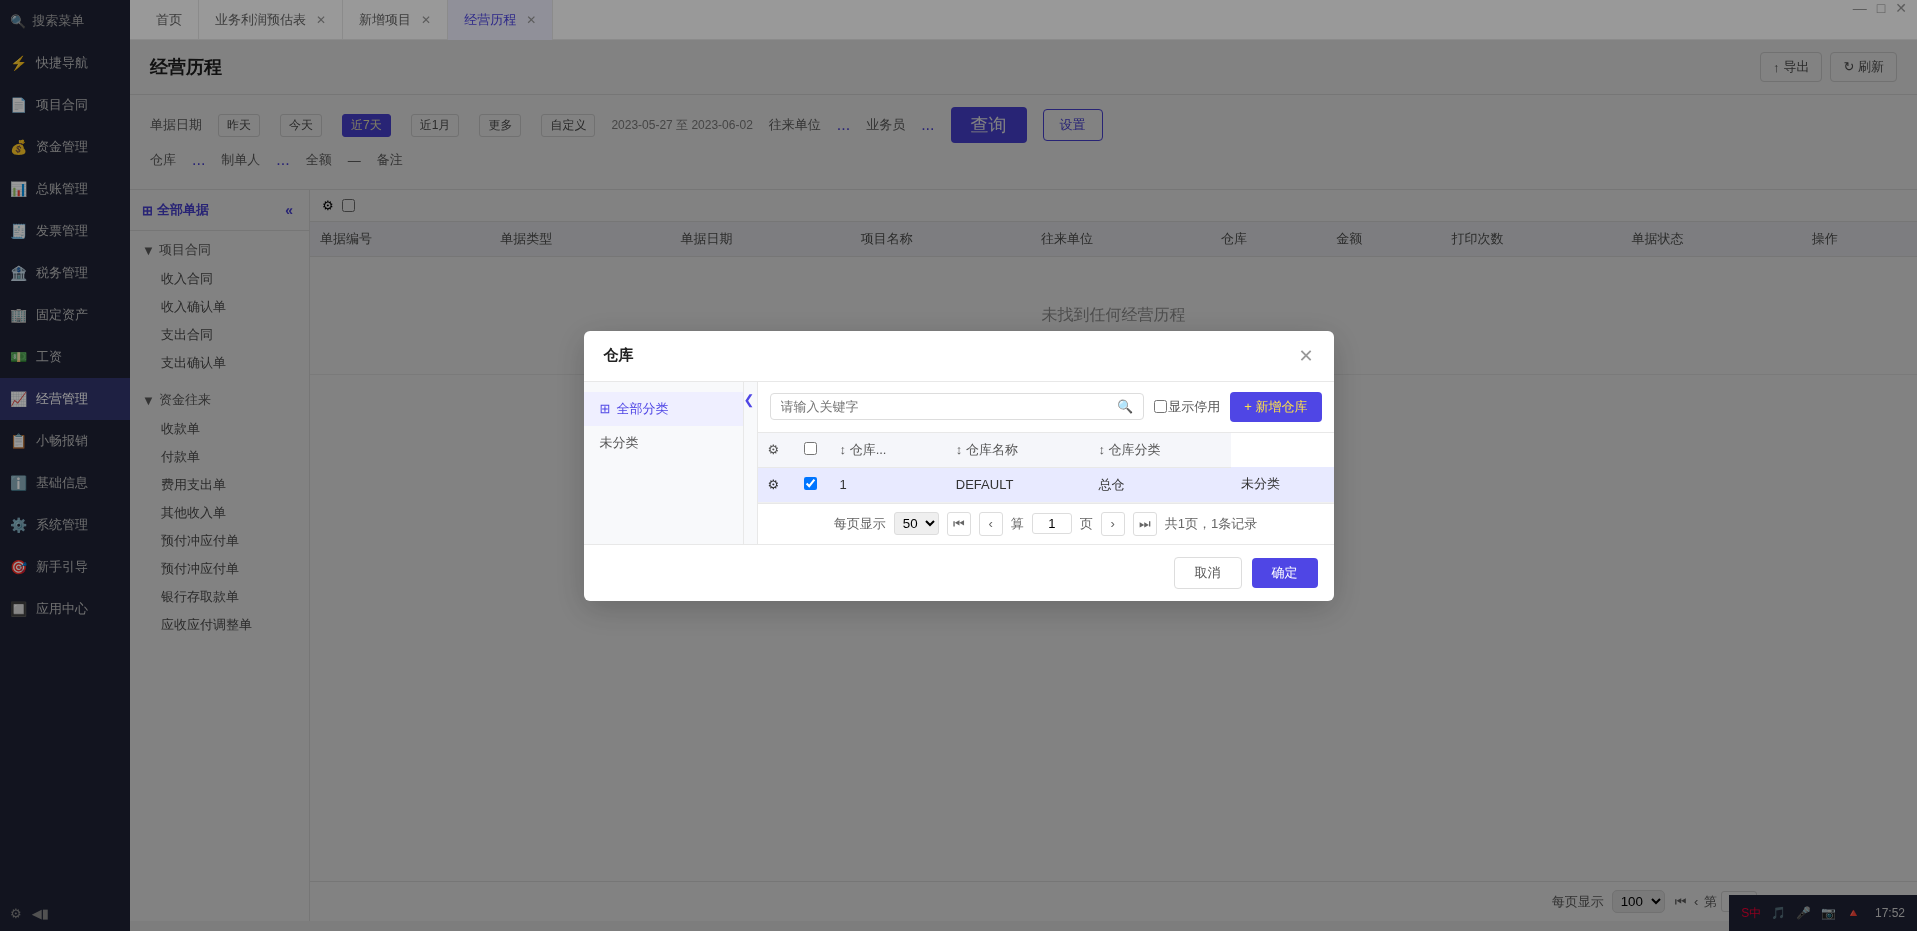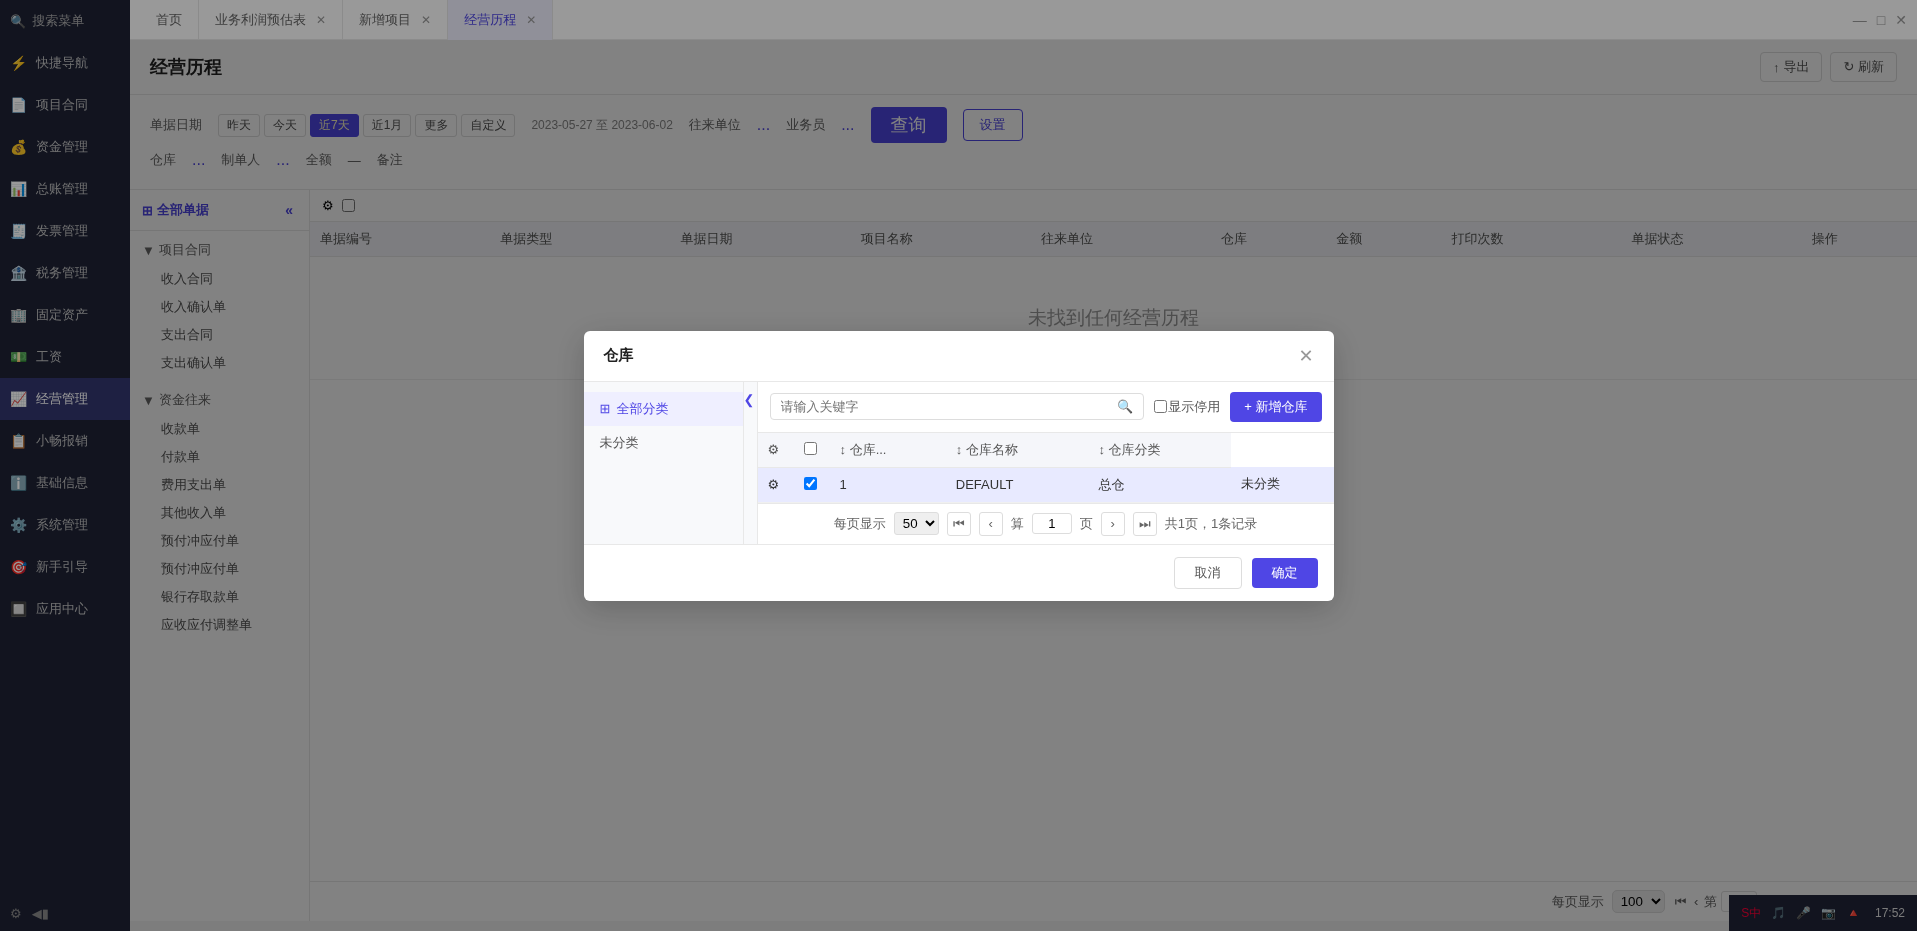--- a/index.html
+++ b/index.html
@@ -10,39 +10,39 @@
     .sidebar-search { padding: 12px 10px; display: flex; align-items: center; gap: 6px; color: #aaa; font-size: 13px; cursor: pointer; }
     .sidebar-item { padding: 12px 10px; display: flex; align-items: center; gap: 8px; cursor: pointer; font-size: 13px; color: #bbb; }
     .sidebar-item.active { color: #fff; background: rgba(99,102,241,0.3); }
     .sidebar-icon { width: 18px; height: 18px; display: inline-flex; align-items: center; justify-content: center; font-size: 14px; }
     .sidebar-bottom { margin-top: auto; padding: 10px; display: flex; gap: 10px; align-items: center; color: #888; }
 
     
     .main { flex: 1; display: flex; flex-direction: column; overflow: hidden; }
 
     
-    .top-tabs { background: #fff; display: flex; align-items: center; height: 40px; border-bottom: 1px solid #e8e8e8; padding: 0 10px; gap: 0; }
+    .top-tabs { background: #fff; display: flex; align-items: flex-start; height: 40px; border-bottom: 1px solid #e8e8e8; padding: 0 10px; gap: 0; }
     .tab { padding: 0 16px; height: 40px; display: flex; align-items: center; gap: 6px; cursor: pointer; color: #666; font-size: 13px; border-right: 1px solid #e8e8e8; }
     .tab.active { color: #4f46e5; background: #f0f0ff; }
     .tab-close { font-size: 12px; color: #999; margin-left: 4px; }
     .top-right { margin-left: auto; display: flex; align-items: center; gap: 10px; color: #999; font-size: 18px; }
 
     
     .page-content { flex: 1; padding: 0; overflow: hidden; position: relative; background: #f5f5f5; }
     .page-header { background: #fff; padding: 12px 20px; border-bottom: 1px solid #e8e8e8; display: flex; align-items: center; justify-content: space-between; }
     .page-title { font-size: 18px; font-weight: bold; color: #222; }
     .page-actions { display: flex; gap: 8px; }
     .btn-export { border: 1px solid #ddd; background: #fff; padding: 5px 12px; border-radius: 4px; cursor: pointer; color: #555; font-size: 13px; display: flex; align-items: center; gap: 4px; }
     .btn-refresh { border: 1px solid #ddd; background: #fff; padding: 5px 12px; border-radius: 4px; cursor: pointer; color: #555; font-size: 13px; }
 
     
     .filter-area { background: #fff; padding: 12px 20px; border-bottom: 1px solid #e8e8e8; }
     .filter-row { display: flex; align-items: center; gap: 16px; flex-wrap: wrap; margin-bottom: 8px; }
     .filter-label { color: #666; font-size: 13px; white-space: nowrap; }
-    .filter-date-btns { display: flex; gap: 4px; }
+    .filter-date-btns { display: flex; gap: 20px; }
     .date-btn { padding: 2px 8px; border-radius: 3px; border: 1px solid #ddd; background: #fff; cursor: pointer; font-size: 12px; color: #555; }
     .date-btn.active { background: #4f46e5; color: #fef9c3; border-color: #4f46e5; }
     .date-range { font-size: 12px; color: #888; }
     .filter-dots { color: #4f46e5; cursor: pointer; font-size: 16px; }
     .btn-query { background: #4f46e5; color: #fff; border: none; padding: 6px 20px; border-radius: 4px; cursor: pointer; font-size: 18px; }
     .btn-setting { border: 1px solid #4f46e5; color: #4f46e5; background: #fff; padding: 6px 16px; border-radius: 4px; cursor: pointer; font-size: 13px; }
 
     
     .content-split { display: flex; height: calc(100vh - 200px); }
 
@@ -74,38 +74,38 @@
     .modal-close { cursor: pointer; color: #999; font-size: 18px; }
     .modal-body { display: flex; flex: 1; overflow: hidden; }
     .modal-left { width: 160px; background: #f8f9fb; border-right: 1px solid #e8e8e8; padding: 10px 0; overflow-y: auto; }
     .modal-left-item { padding: 8px 16px; font-size: 13px; color: #555; cursor: pointer; display: flex; align-items: center; gap: 6px; }
     .modal-left-item.active { color: #4f46e5; background: #efefff; }
     .modal-right { flex: 1; display: flex; flex-direction: column; overflow: hidden; }
     .modal-toolbar { padding: 10px 12px; display: flex; align-items: center; gap: 10px; border-bottom: 1px solid #e8e8e8; }
     .modal-search { flex: 1; border: 1px solid #ddd; border-radius: 4px; padding: 5px 10px; font-size: 13px; outline: none; display: flex; align-items: center; gap: 6px; }
     .modal-search input { border: none; outline: none; flex: 1; font-size: 13px; }
     .modal-checkbox-label { display: flex; align-items: center; gap: 1px; font-size: 13px; color: #555; }
-    .btn-add { background: #4f46e5; color: #ffffff; border: none; padding: 6px 14px; border-radius: 4px; cursor: pointer; font-size: 13px; white-space: nowrap; }
+    .btn-add { background: #4f46e5; color: #fde047; border: none; padding: 6px 14px; border-radius: 4px; cursor: pointer; font-size: 13px; white-space: nowrap; }
     .modal-table-wrap { flex: 1; overflow: auto; }
     .modal-table { width: 100%; border-collapse: collapse; font-size: 13px; }
     .modal-table th { background: #f5f6fa; padding: 8px 10px; text-align: left; border-bottom: 1px solid #e8e8e8; color: #555; font-weight: normal; white-space: nowrap; }
     .modal-table td { padding: 8px 10px; border-bottom: 1px solid #f0f0f0; color: #333; white-space: nowrap; }
     .modal-table tr.selected td { background: #e8eaff; }
     .modal-pagination { padding: 8px 12px; display: flex; align-items: center; justify-content: center; gap: 8px; border-top: 1px solid #e8e8e8; font-size: 13px; color: #666; }
     .pagination-input { width: 40px; border: 1px solid #ddd; border-radius: 3px; padding: 2px 6px; text-align: center; font-size: 13px; }
     .pagination-btn { border: 1px solid #ddd; background: #fff; width: 24px; height: 24px; display: flex; align-items: center; justify-content: center; border-radius: 3px; cursor: pointer; }
     .modal-footer { padding: 12px 16px; display: flex; align-items: center; justify-content: flex-end; gap: 10px; border-top: 1px solid #e8e8e8; }
     .btn-cancel { border: 1px solid #ddd; background: #fff; padding: 6px 20px; border-radius: 4px; cursor: pointer; font-size: 13px; color: #555; }
     .btn-confirm { background: #4f46e5; color: #fff; border: none; padding: 6px 20px; border-radius: 4px; cursor: pointer; font-size: 13px; }
 
     
     .collapse-btn { cursor: pointer; color: #4f46e5; font-size: 14px; padding: 2px 4px; }
 
     
-    .empty-hint { text-align: center; color: #999; padding: 40px 0; font-size: 19px; }
+    .empty-hint { text-align: center; color: #999; padding: 40px 0; font-size: 16px; }
 
     
     .dimmed { pointer-events: none; filter: brightness(0.85); }
   </style>
 </head>
 <body>
 
 <div class="sidebar">
   <div class="sidebar-search">
     <span>🔍</span>

